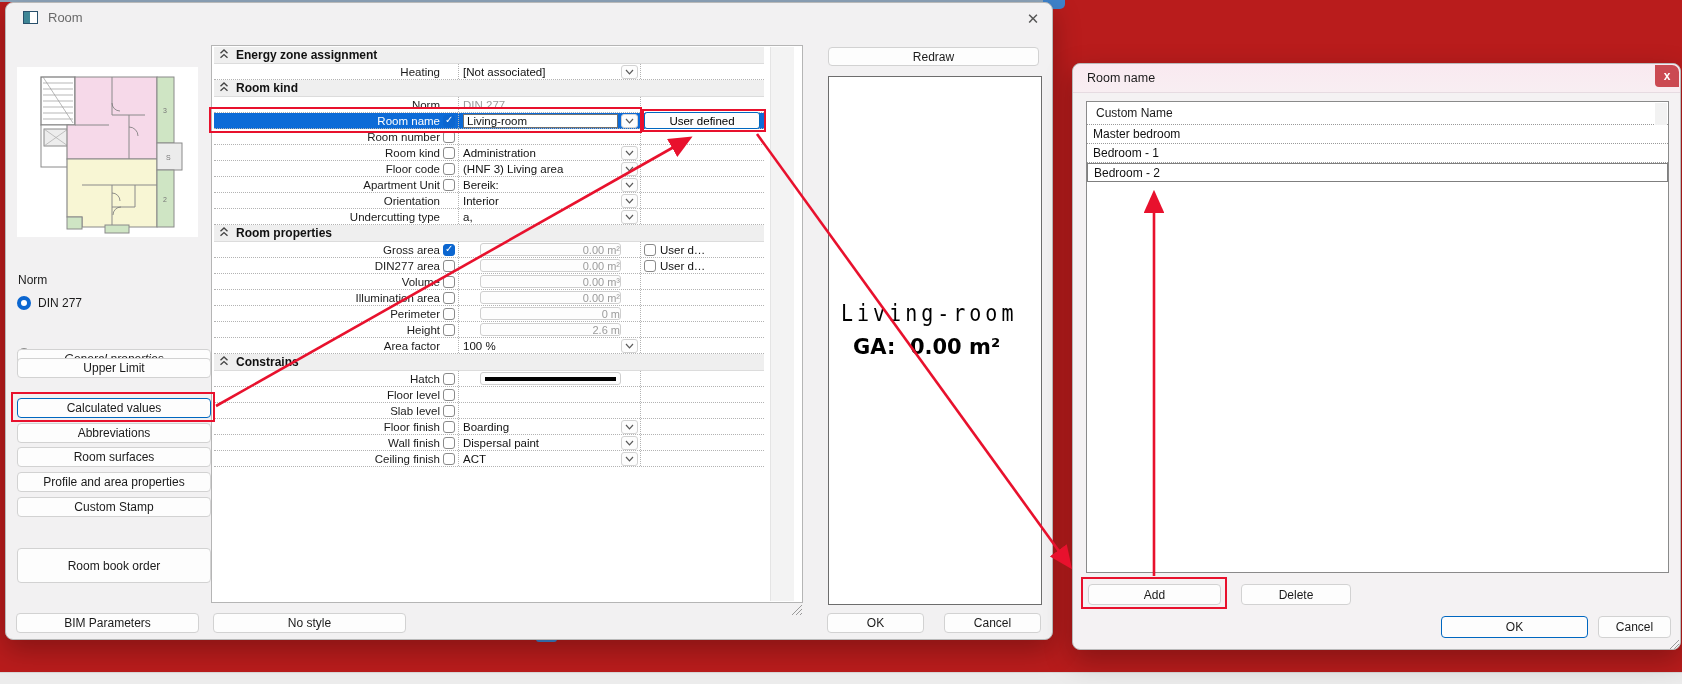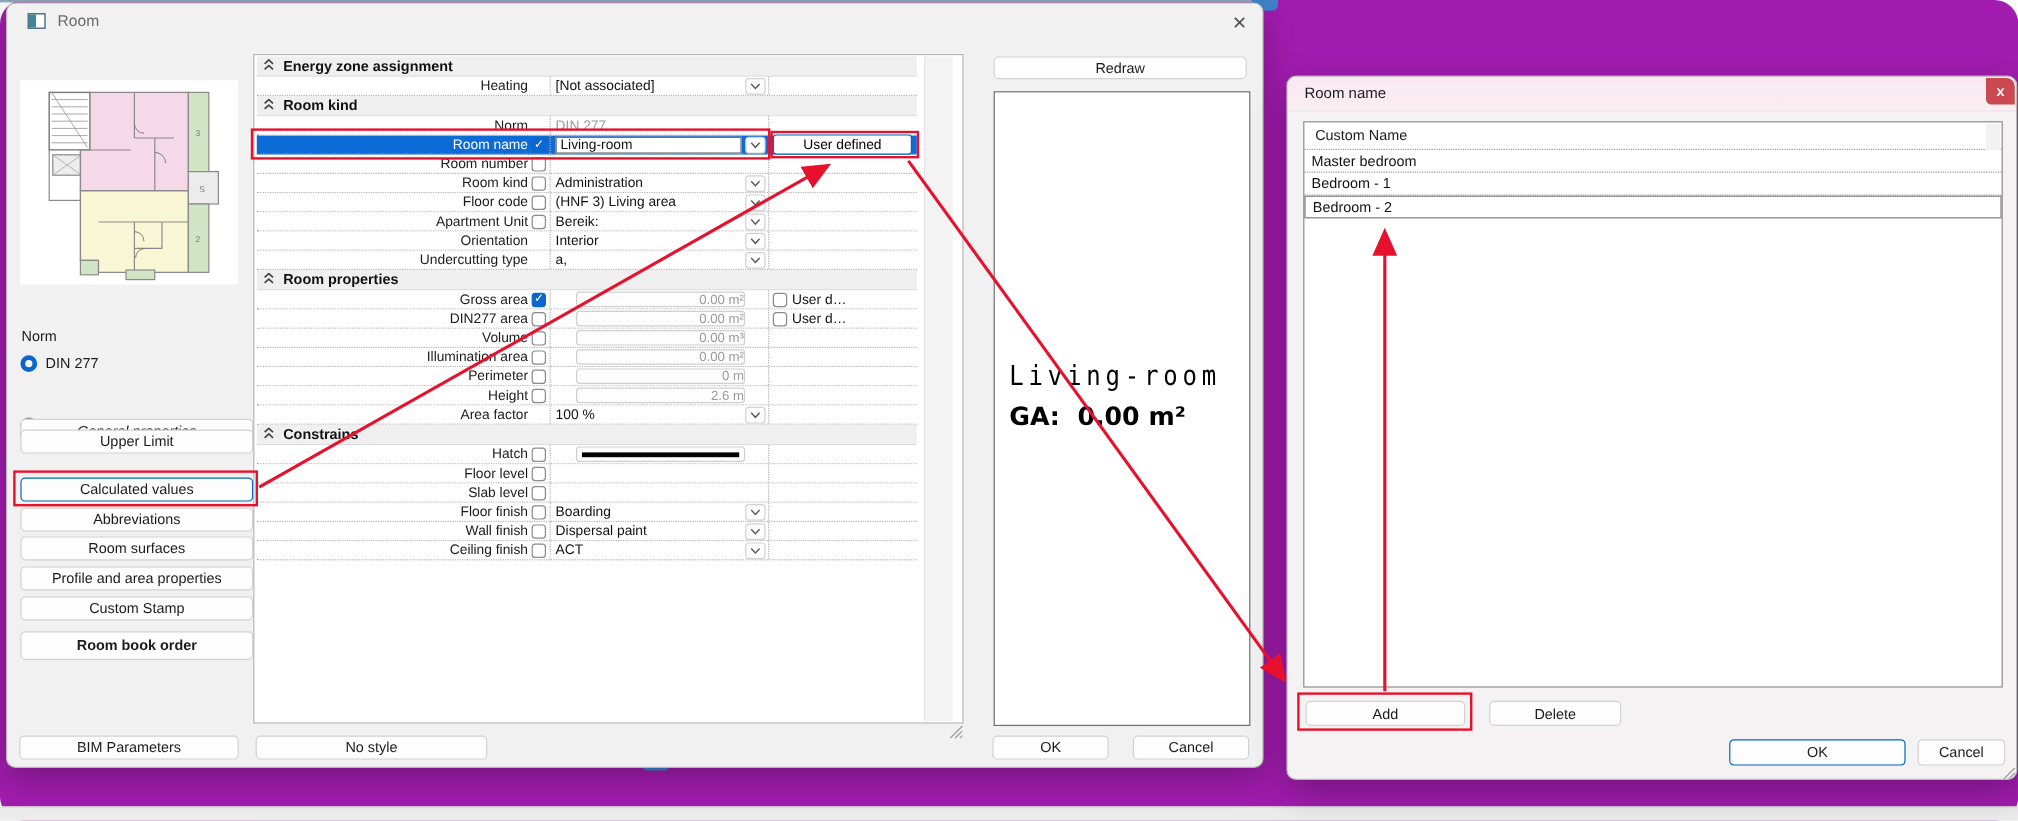--- a/index.html
+++ b/index.html
@@ -1,17 +1,17 @@
 <!DOCTYPE html>
 <html><head>
 <meta charset="utf-8">
 <style>
   * { margin:0; padding:0; box-sizing:border-box; }
   html,body { width:1682px; height:684px; background:#fdfdfd; font-family:"Liberation Sans", sans-serif; overflow:hidden; }
-  #canvas { position:relative; width:1682px; height:684px; background:#a21caf;border-radius:20px; }
+  #canvas { position:relative; width:1682px; height:684px; background:#b91c1c; }
 
   
   .dlg { position:absolute; background:#f2f1f2; border:1px solid #b9b9b9; border-radius:8px;
          box-shadow:0 10px 28px rgba(0,0,0,.28); }
   .dlg-main { left:5px; top:2px; width:1048px; height:638px; }
   .dlg-name { left:1072px; top:63px; width:609px; height:587px; background:#f4f2f3; overflow:hidden; }
 
   .titlebar-main { position:absolute; left:0; top:0; width:100%; height:30px; }
   .win-icon { position:absolute; left:17px; top:8px; width:15px; height:13px; border:1px solid #28506b; background:#fff; }
   .win-icon::before { content:""; position:absolute; left:0; top:0; width:6px; height:11px; background:#3f8696; }
@@ -58,21 +58,21 @@
   .c2 { flex:1; height:100%; border-left:1px dotted #b3b3b3; display:flex; align-items:center; padding-left:3px; gap:4px; }
   .c2 .udlabel { font-size:11.5px; color:#111; white-space:nowrap; }
   .udbtn { width:116px; height:17px; background:#fdfdfd; border:1.5px solid #0067c0; border-radius:3px;
            font-size:11.5px; display:flex; align-items:center; justify-content:center; cursor:pointer; }
   .grip { position:absolute; color:#909090; }
 
   
   .preview-box { position:absolute; left:822px; top:73px; width:214px; height:529px; background:#fff; border:1.5px solid #6d6d6d; }
   .pv-line1 { position:absolute; left:12px; top:224px; font-family:"DejaVu Sans Mono", monospace; font-size:20px;
               letter-spacing:4px; color:#000; transform:scaleY(1.15); white-space:pre; }
-  .pv-line2 { position:absolute; left:12px; top:258px; font-family:"DejaVu Sans", sans-serif; font-weight:bold;
+  .pv-line2 { position:absolute; left:24px; top:258px; font-family:"DejaVu Sans", sans-serif; font-weight:bold;
               font-size:21px; color:#000; white-space:pre; }
 
   
   .name-titlebar { position:absolute; left:0; top:0; width:100%; height:29px;
                    background:linear-gradient(#f9e9f0,#f8eef2); border-bottom:1px solid #e6dbe1; border-radius:8px 8px 0 0; }
   .name-title { position:absolute; left:14px; top:7px; font-size:12.5px; color:#1b1b1b; }
   .name-close { position:absolute; right:1px; top:1px; width:24px; height:22px; background:#cb4a52; color:#fff;
                 font-size:12px; font-weight:bold; border-radius:0 7px 0 4px; display:flex; align-items:center; justify-content:center; cursor:pointer; }
   .name-list { position:absolute; left:13px; top:37px; width:583px; height:472px; background:#fff; border:1px solid #8a8a8a; }
   .nl-track { position:absolute; right:1px; top:1px; width:12px; height:22px; background:#f2f2f2; }
@@ -175,21 +175,21 @@
       </div>
 
     <div id="sideButtons">
         <div class="btn" style="left: 11px; top: 346px; width: 194px; height: 20px; font-style: italic;">General properties</div>
         <div class="btn" style="left: 11px; top: 355px; width: 194px; height: 20px; text-align: center;">Upper Limit</div>
         <div class="btn focus" style="left: 11px; top: 395.2px; width: 194px; height: 20px;">Calculated values</div>
         <div class="btn" style="left: 11px; top: 419.8px; width: 194px; height: 20px;">Abbreviations</div>
         <div class="btn" style="left: 11px; top: 444.4px; width: 194px; height: 20px;">Room surfaces</div>
         <div class="btn" style="left: 11px; top: 469px; width: 194px; height: 20px;">Profile and area properties</div>
         <div class="btn" style="left: 11px; top: 493.6px; width: 194px; height: 20px;">Custom Stamp</div>
-        <div class="btn" style="left: 11px; top: 523px; width: 194px; height: 24px; font-weight: bold;">Room book order</div>
+        <div class="btn" style="left: 11px; top: 545px; width: 194px; height: 35px;">Room book order</div>
       </div>
 
     <div class="btn" style="left:10px; top:610px; width:183px; height:20px;">BIM Parameters</div>
     <div class="btn" style="left:207px; top:610px; width:193px; height:20px;">No style</div>
     <div class="btn" style="left:821px; top:610px; width:97px; height:20px;">OK</div>
     <div class="btn" style="left:938px; top:610px; width:97px; height:20px;">Cancel</div>
 
     <div class="grid">
       <div class="grid-track"></div>
       <div class="grid-rows" id="gridRows">

